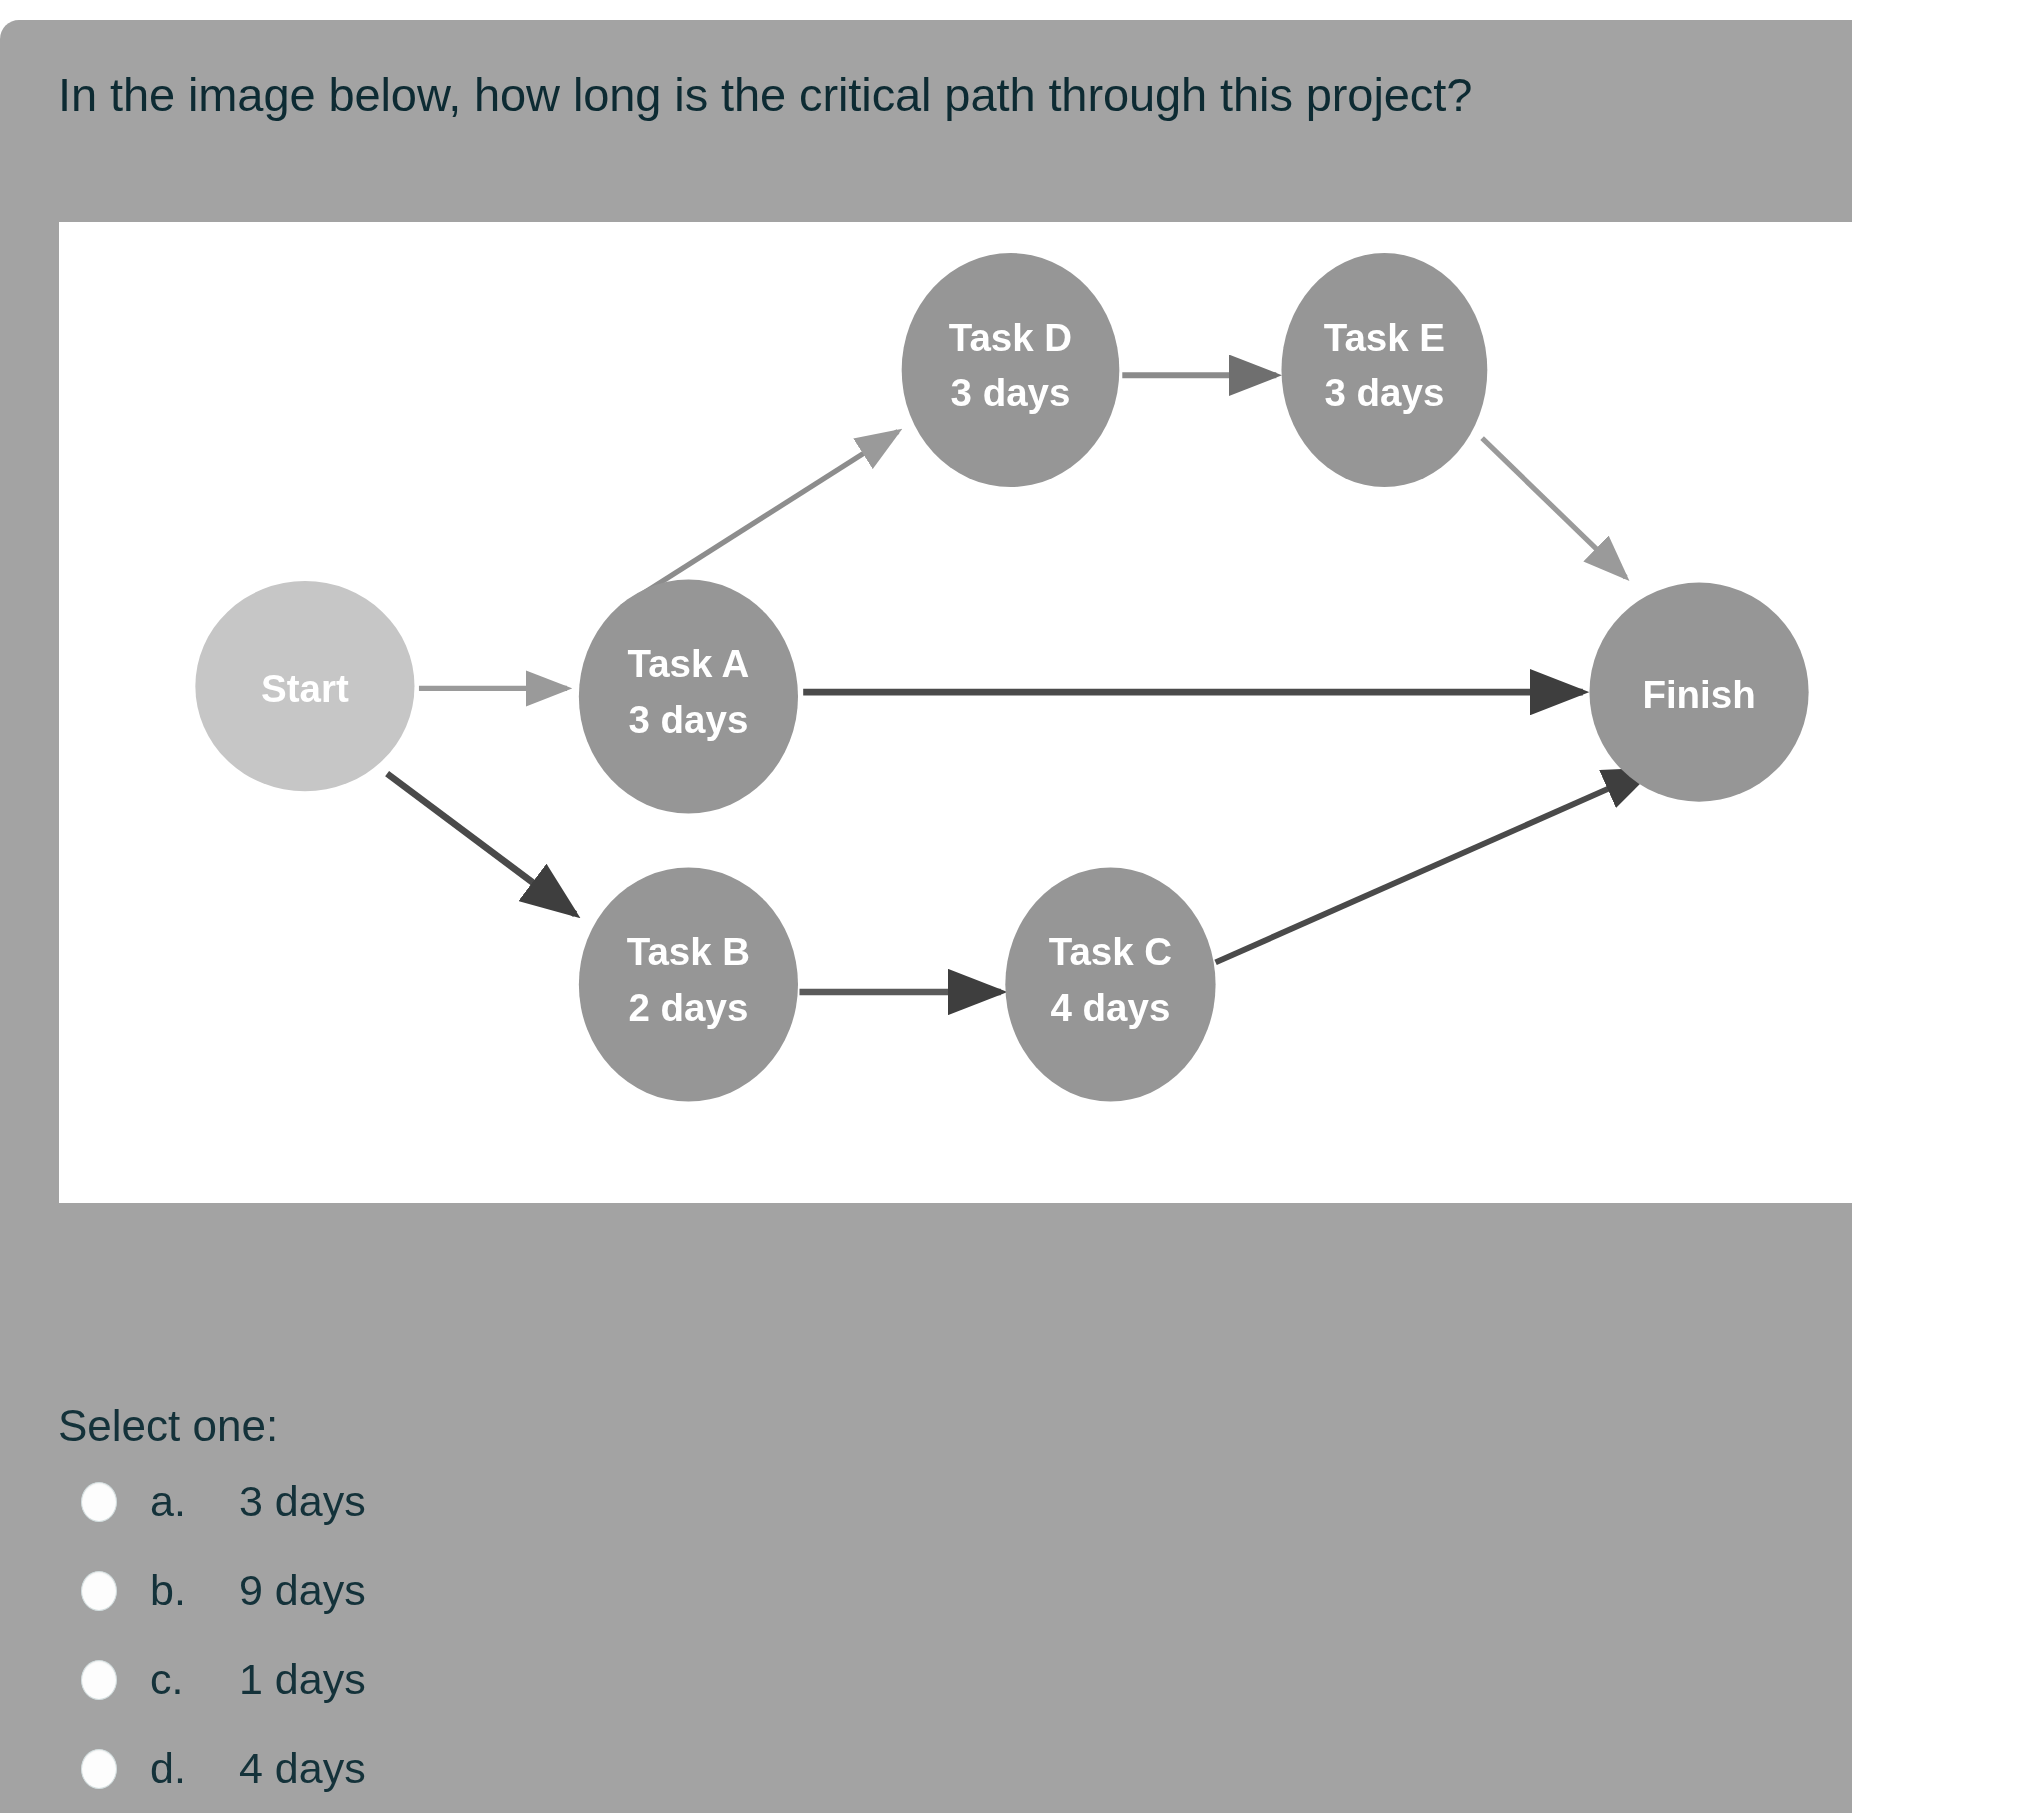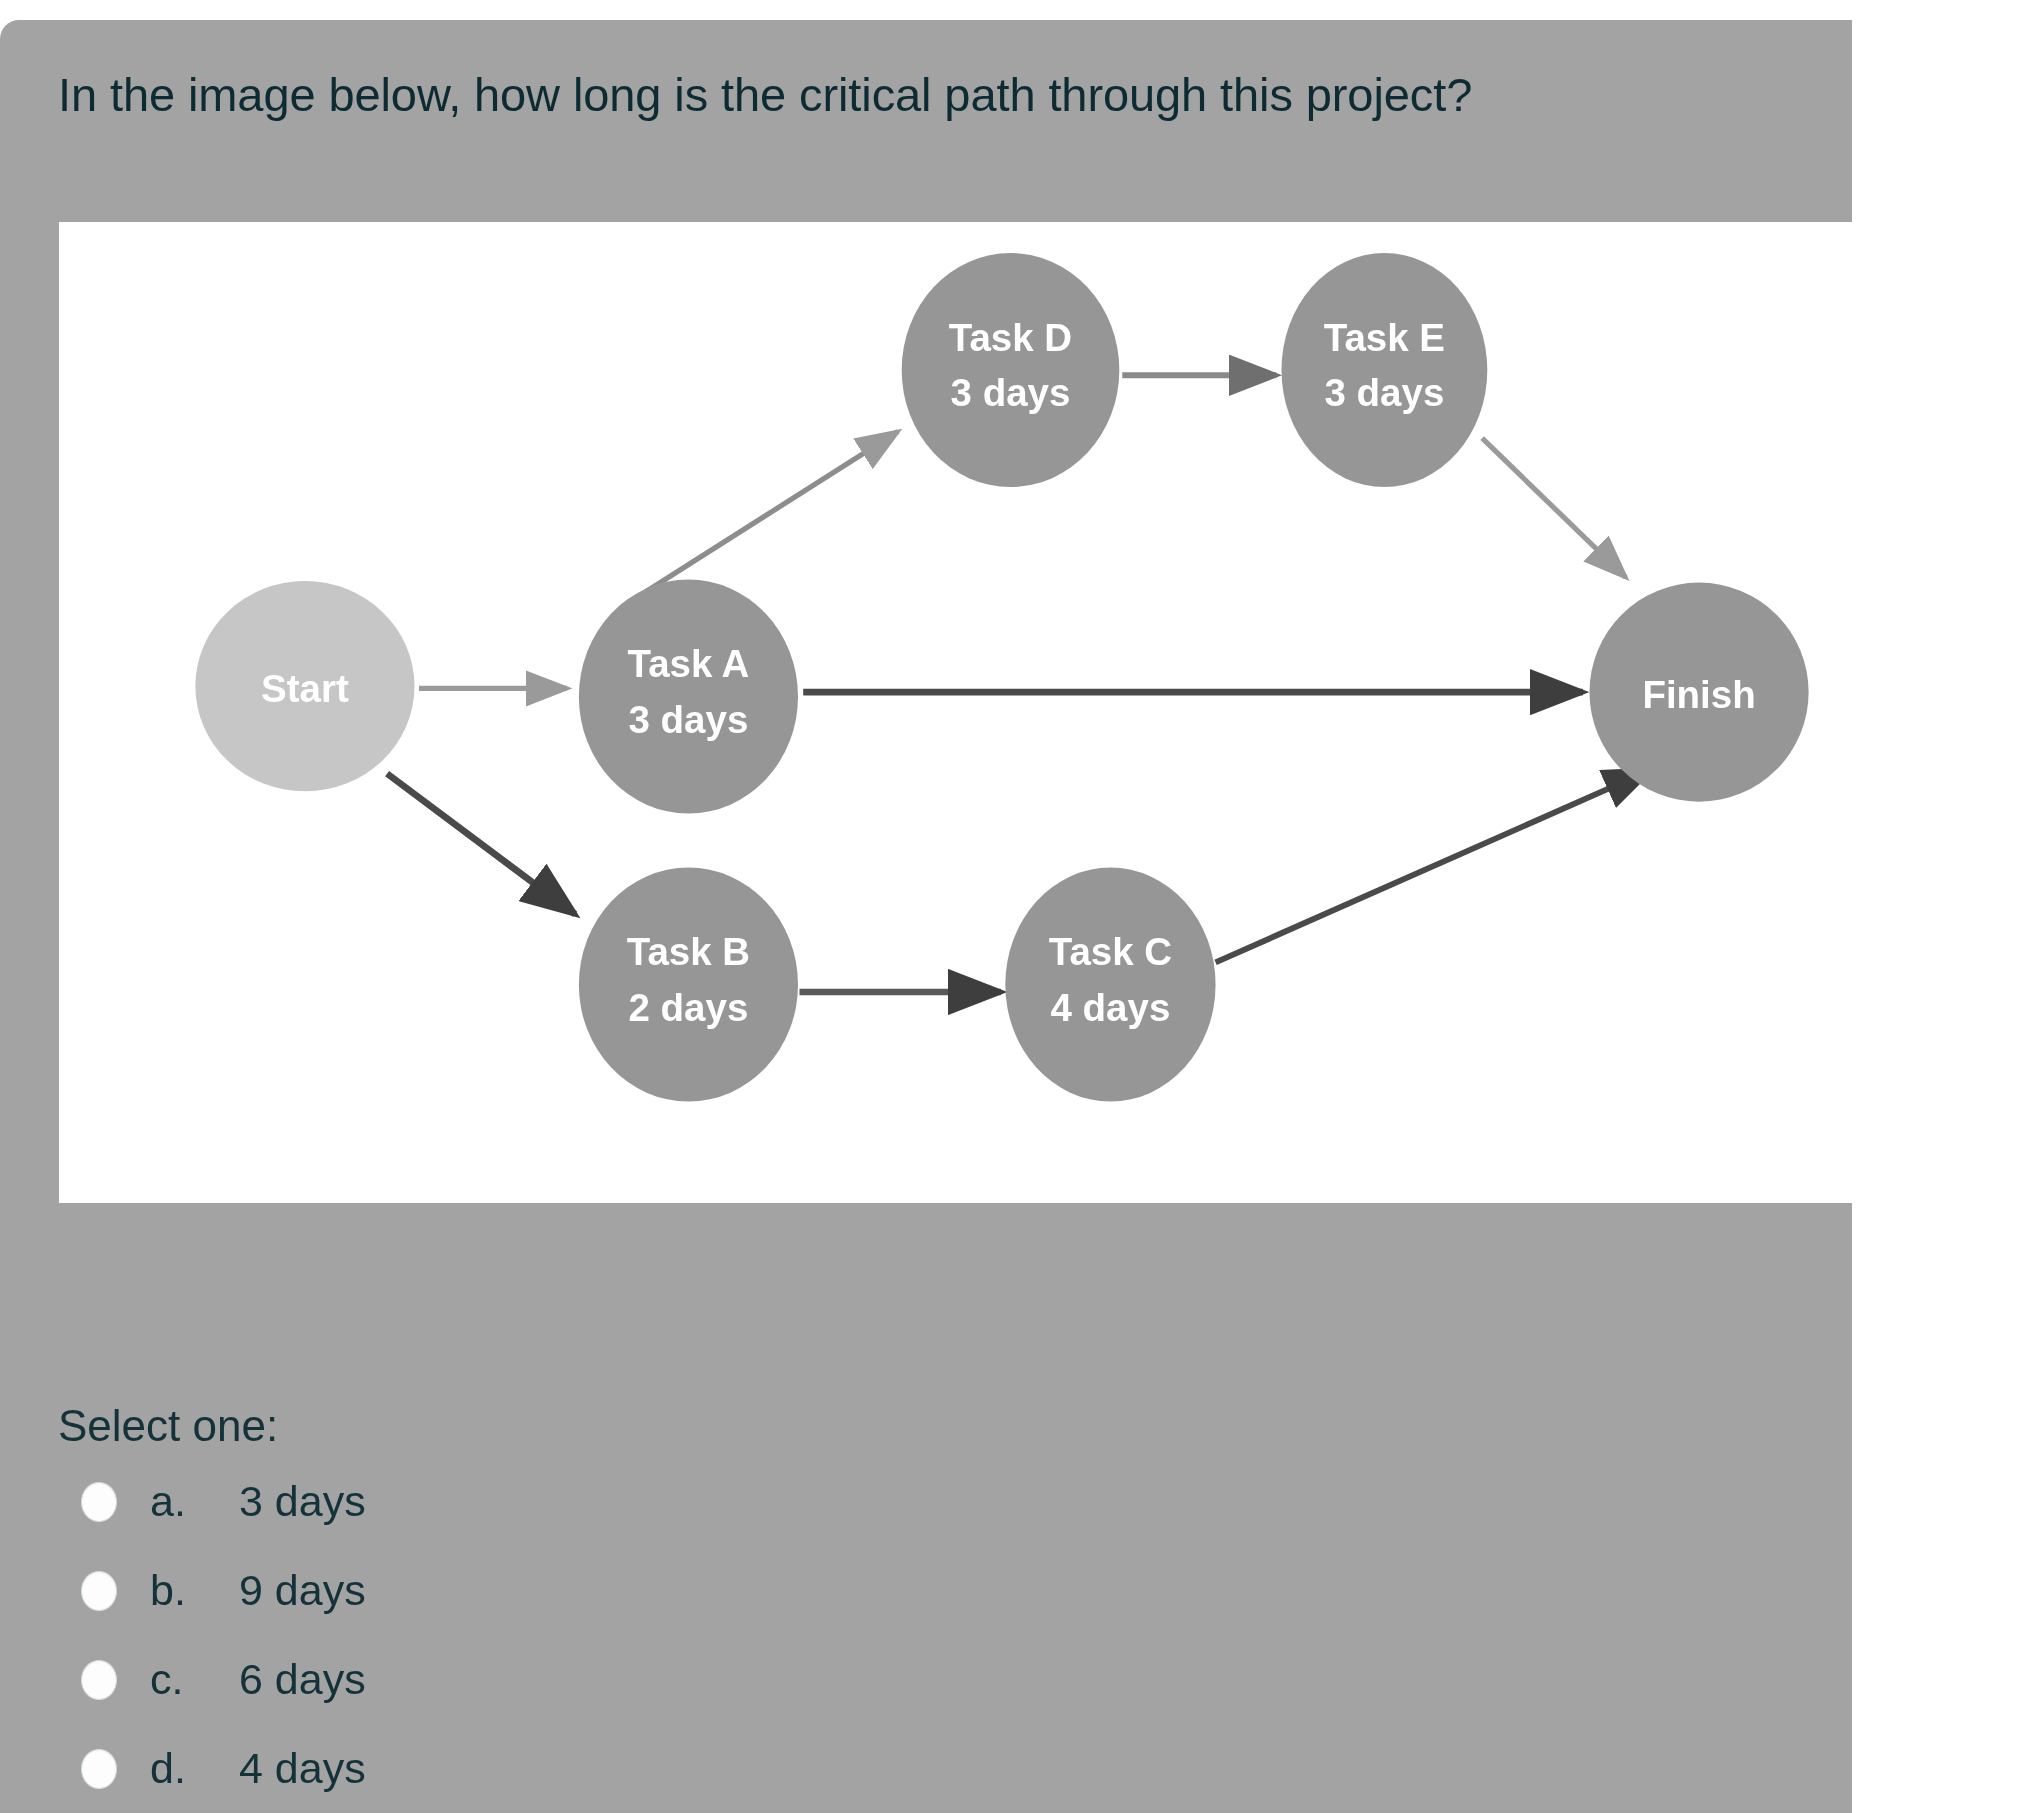--- a/index.html
+++ b/index.html
@@ -198,21 +198,21 @@
 
     <div class="option-row">
       <span class="radio"></span>
       <span class="option-letter">b.</span>
       <span class="option-text">9 days</span>
     </div>
 
     <div class="option-row">
       <span class="radio"></span>
       <span class="option-letter">c.</span>
-      <span class="option-text">6 days</span>
+      <span class="option-text">1 days</span>
     </div>
 
     <div class="option-row">
       <span class="radio"></span>
       <span class="option-letter">d.</span>
       <span class="option-text">4 days</span>
     </div>
 
   </div>
 

